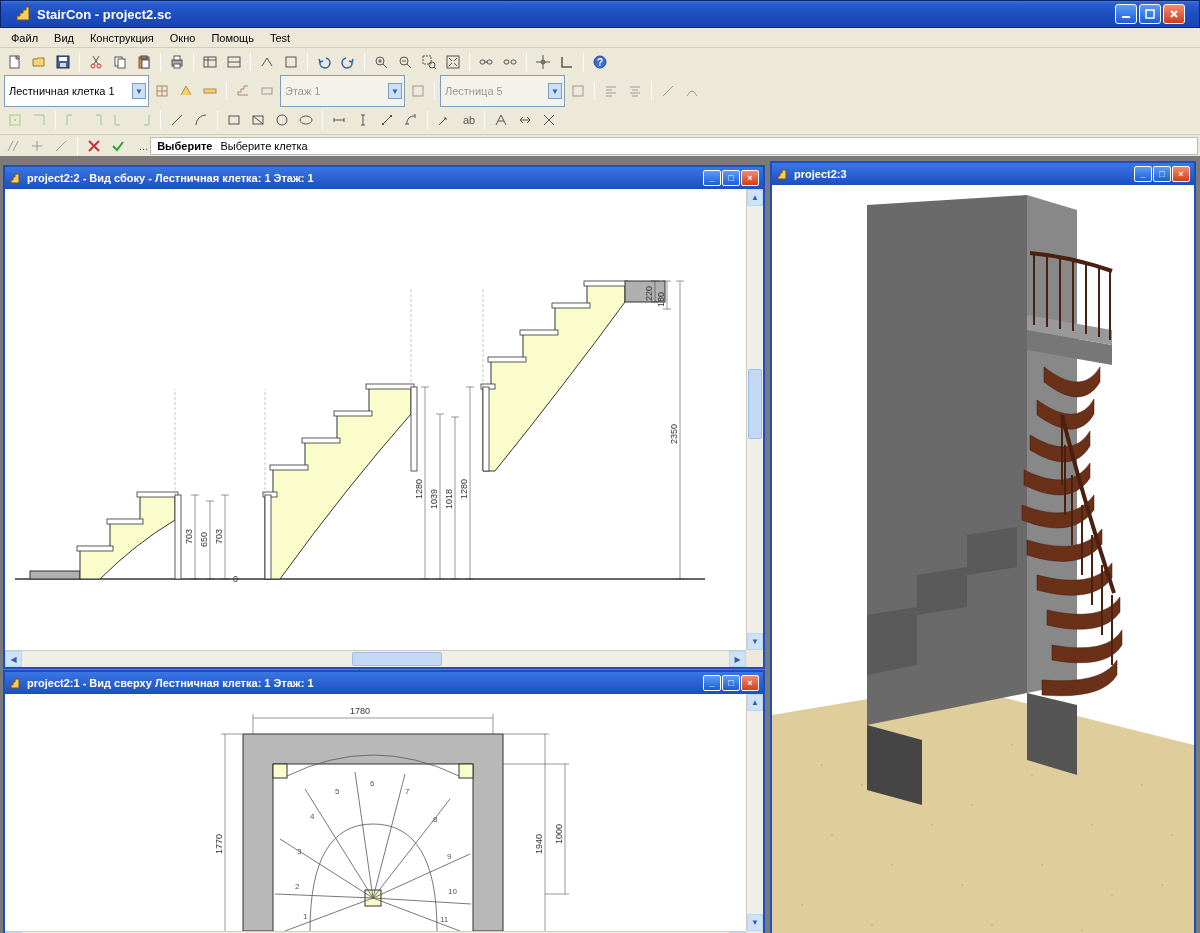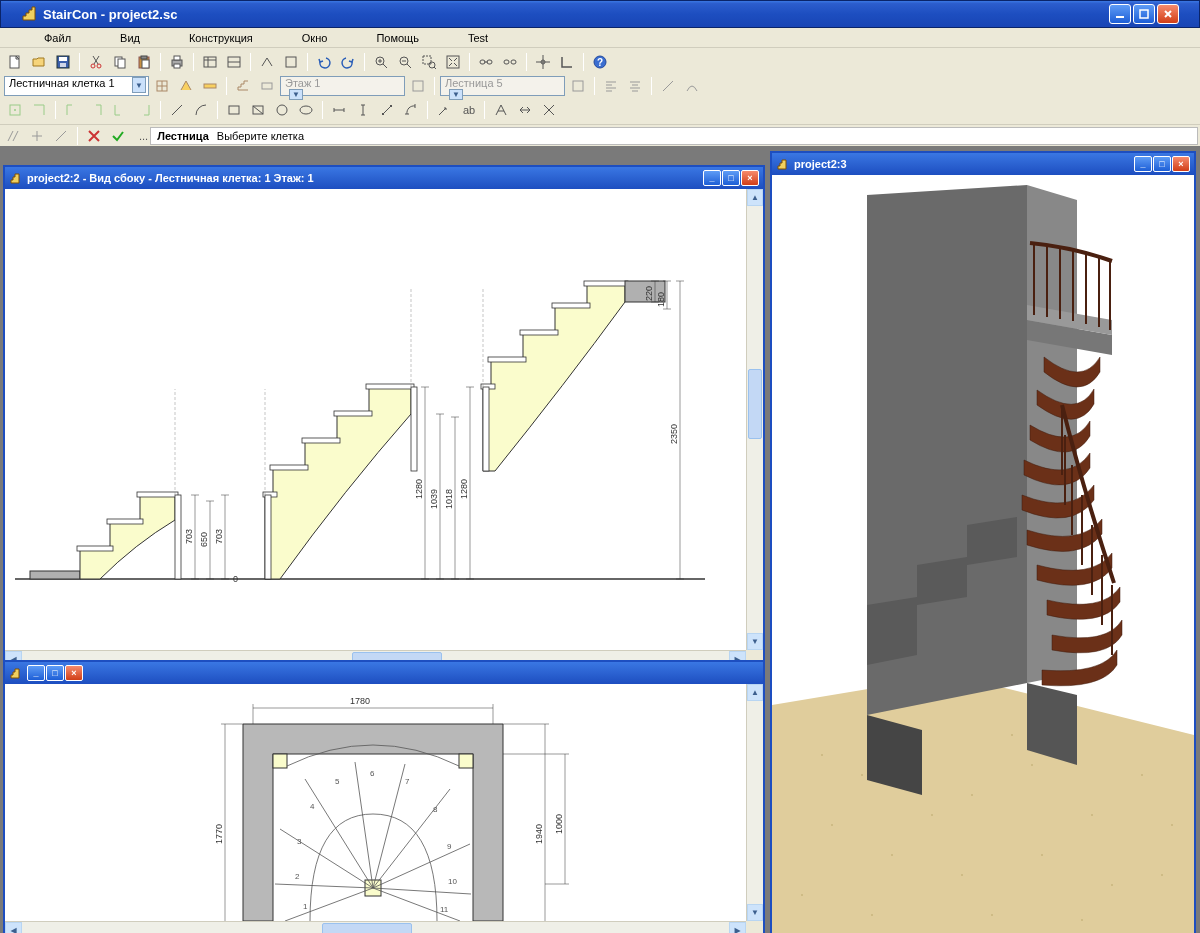--- a/index.html
+++ b/index.html
@@ -1,33 +1,33 @@
 <!DOCTYPE html>
 <html><head>
 <meta charset="utf-8">
 <style>
   * { box-sizing: border-box; margin: 0; padding: 0; }
   body { font-family: Tahoma, Arial, sans-serif; font-size: 11px; background: #ece9d8; width: 1200px; height: 933px; overflow: hidden; user-select: none; }
-  .titlebar { height: 28px; background: linear-gradient(to bottom, #3a77e3 0%, #2c5dcd 10%, #1d4ec0 50%, #1945b5 100%); display: flex; align-items: center; color: #fff; font-weight: bold; font-size: 13px; padding: 0 20px; border: 1px solid #0a246a; }
+  .titlebar { height: 28px; background: linear-gradient(to bottom, #3a77e3 0%, #2c5dcd 10%, #1d4ec0 50%, #1945b5 100%); display: flex; align-items: center; color: #fff; font-weight: bold; font-size: 13px; padding: 0 14px; border: 1px solid #0a246a; }
   .titlebar .app-icon { width: 16px; height: 16px; margin-right: 6px; display:flex;align-items:center;justify-content:center; }
   .titlebar .title-text { flex: 1; }
   .win-btns { display: flex; gap: 2px; }
   .win-btn { width: 22px; height: 20px; border-radius: 3px; border: 1px solid #fff; display: flex; align-items: center; justify-content: center; font-weight: bold; color: #fff; font-size: 11px; }
   .win-min, .win-max { background: linear-gradient(#5e9cf6,#1d5ed6); }
   .win-close { background: linear-gradient(#f68b6d,#d13e17); }
   .menubar { height: 20px; background: #ece9d8; display: flex; align-items: center; padding: 0 4px; gap: 2px; border-bottom: 1px solid #d0cdbd; }
-  .menubar .menu-item { padding: 2px 7px; cursor: default; margin-left: 33px; }
+  .menubar .menu-item { padding: 2px 7px; cursor: default; }
   .toolbars { background: #ece9d8; padding: 2px 2px; }
   .toolbar-row { display: flex; align-items: center; gap: 2px; padding: 1px 2px; }
   .tbar-sep { width: 1px; height: 18px; background: #b0ad9c; margin: 0 3px; border-right:1px solid #fff; }
   .tbtn { width: 22px; height: 22px; display: flex; align-items: center; justify-content: center; border: 1px solid transparent; }
   .tbtn svg { width:16px;height:16px; }
-  .combo { height: 20px; border: 1px solid #7f9db9; background: #fff; display: flex; align-items: flex-start; padding: 0 2px 0 4px; font-size: 11px; }
+  .combo { height: 32px; border: 1px solid #7f9db9; background: #fff; display: flex; align-items: center; padding: 0 2px 0 4px; font-size: 11px; }
   .combo .arrow { width: 14px; height: 16px; background: #cbe1fb; border: 1px solid #7f9db9; margin-left: 4px; display:flex;align-items:center;justify-content:center;font-size:8px;color:#3c5f8e; }
-  .combo.disabled { color: #999; background: #f4f2eb; flex-direction: column; }
+  .combo.disabled { color: #999; background: #f4f2eb; }
   .promptbar { height: 22px; display: flex; align-items: center; gap: 2px; padding: 0 2px; border-top: 1px solid #d0cdbd; }
   .promptbar .promptbox { flex: 1; height: 18px; border: 1px solid #bbb; background: #fff; display: flex; align-items: center; padding: 0 6px; font-size: 11px; }
   .mdi-area { position: relative; background: #7a7a7a; height: 797px; }
   .child-window { position: absolute; border: 2px solid #1d4ec0; background: #fff; display: flex; flex-direction: column; }
   .child-title { height: 22px; background: linear-gradient(to bottom, #3a77e3 0%, #1d4ec0 100%); color: #fff; font-weight: bold; font-size: 11px; display: flex; align-items: center; padding: 0 4px; }
   .child-title .child-icon { width: 14px; height: 14px; margin-right: 4px; display:flex;align-items:center;justify-content:center; }
   .child-title .title { flex: 1; white-space:nowrap;overflow:hidden;text-overflow:ellipsis; }
   .child-btns { display: flex; gap: 1px; }
   .child-btn { width: 18px; height: 16px; border-radius: 2px; border: 1px solid #fff; display: flex; align-items: center; justify-content: center; font-weight: bold; font-size: 9px; color: #fff; }
   .c-min, .c-max { background: linear-gradient(#5e9cf6,#1d5ed6); }
@@ -461,28 +461,28 @@
       </svg>
     </div>
   <div class="tbtn">
       <svg viewBox="0 0 16 16">
         <path d="M3 8 L7 12 L13 4" stroke="#2a2" stroke-width="2" fill="none"></path>
       </svg>
     </div>
   <span style="width:6px"></span>
   <span style="color:#555">...</span>
   <div class="promptbox">
-    <b style="margin-right:8px">Лестница</b>
+    <b style="margin-right:8px">Выберите</b>
     <span>Выберите клетка</span>
   </div>
 </div>
 
 <div class="mdi-area">
 
-  <div class="child-window" style="left:3px; top:19px; width:762px; height:504px">
+  <div class="child-window" style="left:3px; top:9px; width:762px; height:504px">
     <div class="child-title">
       <span class="child-icon">
           <svg viewBox="0 0 14 14">
             <path d="M2 12 L2 9 L4 9 L4 6 L6 6 L6 3 L10 3 L10 12 Z" fill="#f0d060" stroke="#805000"></path>
           </svg>
         </span>
       <span class="title">project2:2 - Вид сбоку - Лестничная клетка: 1 Этаж: 1</span>
       <div class="child-btns">
         <div class="child-btn c-min">_</div>
         <div class="child-btn c-max">□</div>
@@ -593,20 +593,21 @@
     </div>
   </div>
 
   <div class="child-window" style="left:3px; top:514px; width:762px; height:280px">
     <div class="child-title">
       <span class="child-icon">
           <svg viewBox="0 0 14 14">
             <path d="M2 12 L2 9 L4 9 L4 6 L6 6 L6 3 L10 3 L10 12 Z" fill="#f0d060" stroke="#805000"></path>
           </svg>
         </span>
+      <span class="title">project2:1 - Вид сверху Лестничная клетка: 1 Этаж: 1</span>
       <div class="child-btns">
         <div class="child-btn c-min">_</div>
         <div class="child-btn c-max">□</div>
         <div class="child-btn c-close">×</div>
       </div>
     </div>
     <div class="child-body">
       <svg width="741" height="237" style="position:absolute;left:0;top:0">
 
         <g class="dimline">

